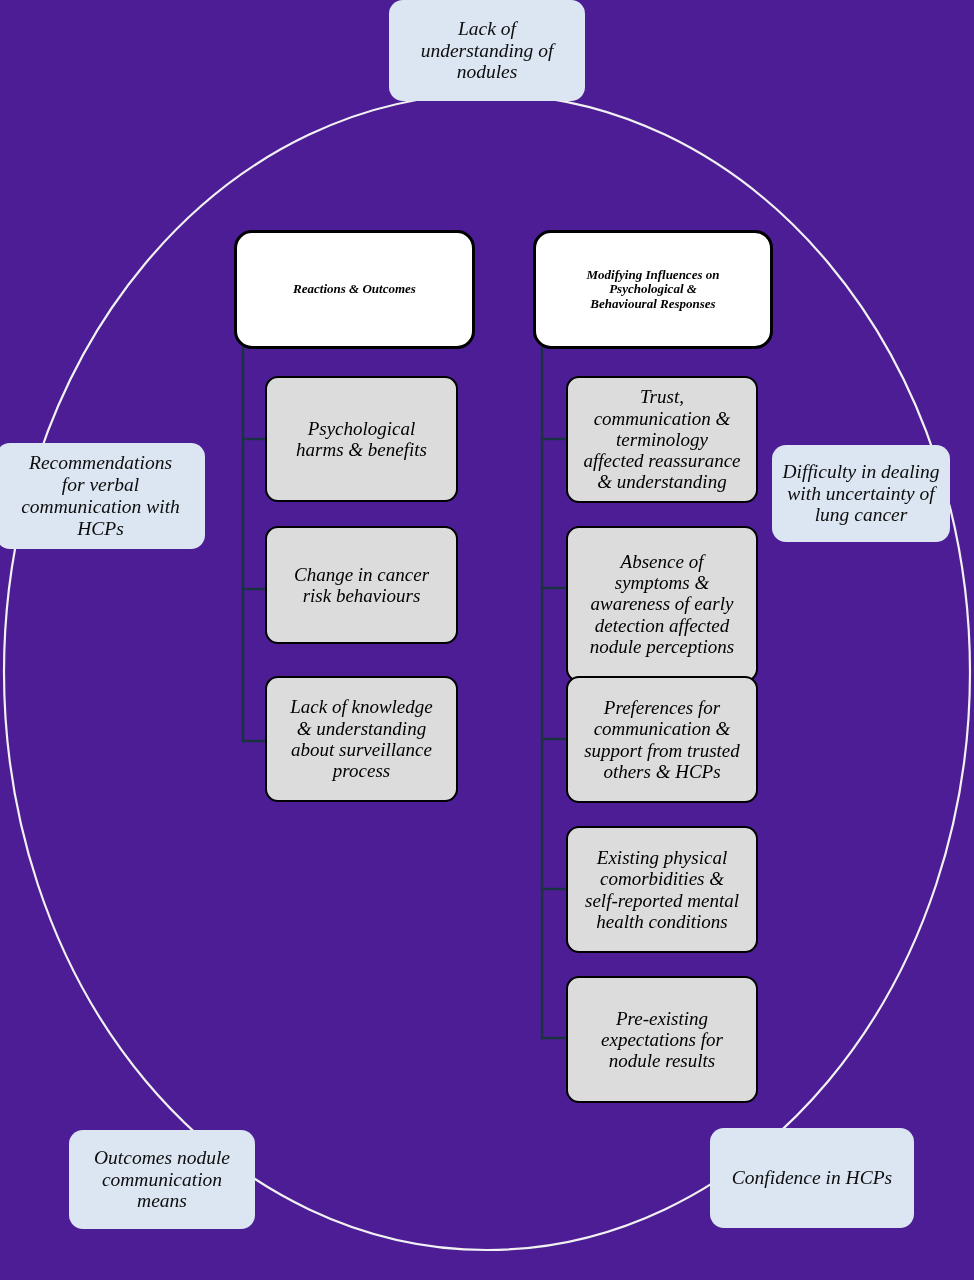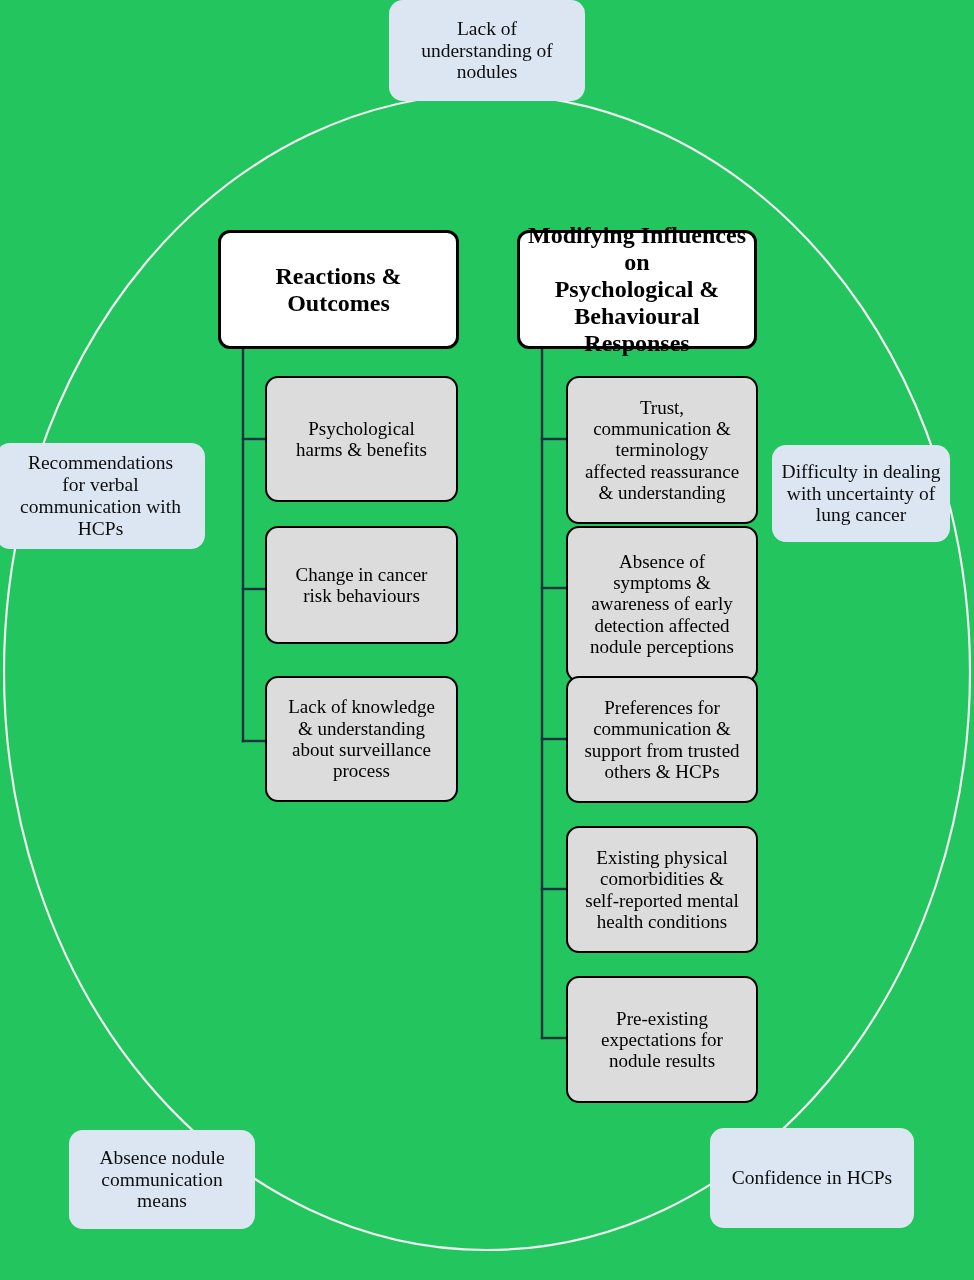--- a/index.html
+++ b/index.html
@@ -9,21 +9,22 @@
   }
   body {
     font-family: "Liberation Serif", "DejaVu Serif", serif;
     color: #000000;
   }
   #canvas {
     position: relative;
     width: 974px;
     height: 1280px;
     overflow: hidden;
-    background: #22c55e;
+    background: #4c1d95;
+    font-style: italic;
   }
 
   
   #ellipse-svg {
     position: absolute;
     left: 0;
     top: 0;
     width: 974px;
     height: 1280px;
     pointer-events: none;
@@ -56,25 +57,26 @@
     border-radius: 14px;
     font-size: 19.5px;
     color: #0d0d0d;
     padding: 4px 8px;
   }
 
   
   .header-box {
     background: #ffffff;
     border: 3.6px solid #000000;
-    border-radius: 12px;
+    border-radius: 18px;
     font-weight: bold;
-    font-size: 24px;
+    font-size: 13px;
     padding: 4px 8px;
     z-index: 3;
+    margin-left: 16px;
   }
 
   
   .grey-box {
     background: #dcdcdc;
     border: 2.6px solid #000000;
     border-radius: 13px;
     font-size: 19px;
     padding: 3px 7px;
     z-index: 3;
@@ -124,21 +126,21 @@
 HCPs</span>
   </div>
 
   <div class="node blue-box" style="left:772px; top:445px; width:178px; height:97px;">
     <span class="node-text">Difficulty in dealing
 with uncertainty of
 lung cancer</span>
   </div>
 
   <div class="node blue-box" style="left:69px; top:1130px; width:186px; height:99px;">
-    <span class="node-text">Absence nodule
+    <span class="node-text">Outcomes nodule
 communication
 means</span>
   </div>
 
   <div class="node blue-box" style="left:710px; top:1128px; width:204px; height:100px;">
     <span class="node-text">Confidence in HCPs</span>
   </div>
 
   <div class="node header-box" style="left:218px; top:230px; width:241px; height:119px;">
     <span class="node-text">Reactions &amp; Outcomes</span>
@@ -160,21 +162,21 @@
 about surveillance
 process</span>
   </div>
 
   <div class="node header-box" style="left:517px; top:230px; width:240px; height:119px;">
     <span class="node-text">Modifying Influences on
 Psychological &amp;
 Behavioural Responses</span>
   </div>
 
-  <div class="node grey-box" style="left:566px; top:376px; width:192px; height:148px;">
+  <div class="node grey-box" style="left:566px; top:376px; width:192px; height:127px;">
     <span class="node-text">Trust,
 communication &amp;
 terminology
 affected reassurance
 &amp; understanding</span>
   </div>
 
   <div class="node grey-box" style="left:566px; top:526px; width:192px; height:156px;">
     <span class="node-text">Absence of
 symptoms &amp;

